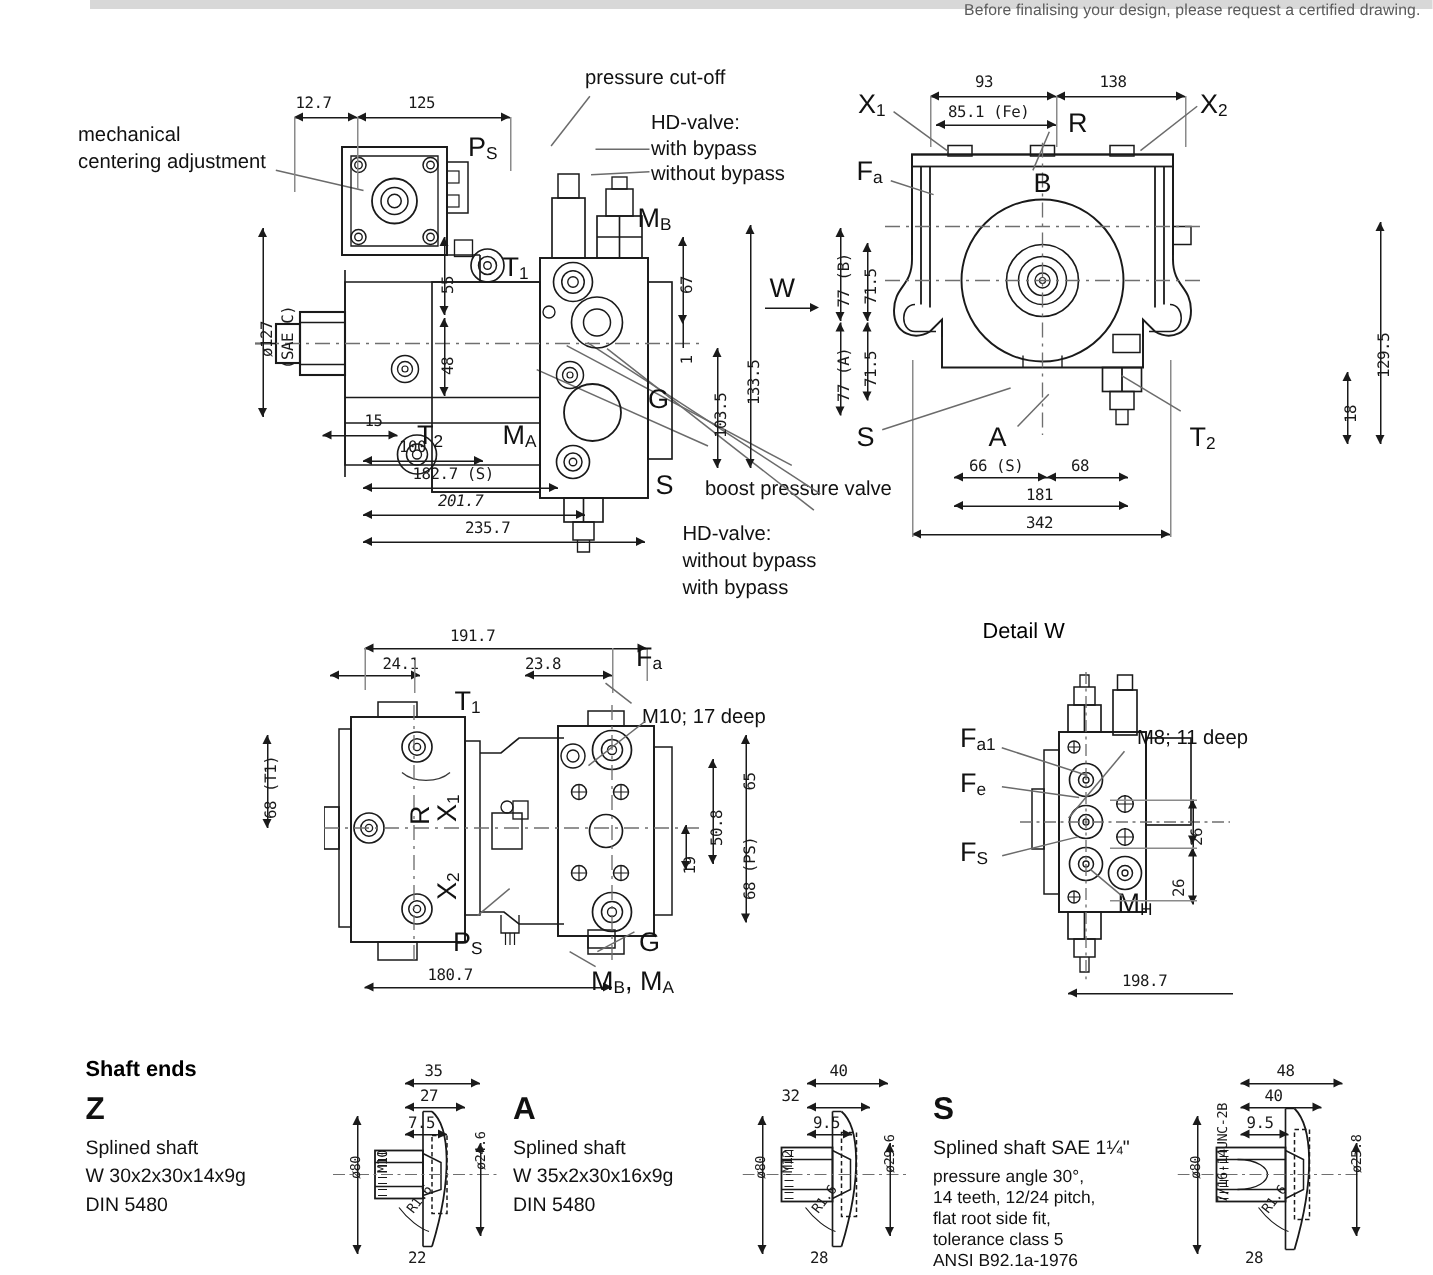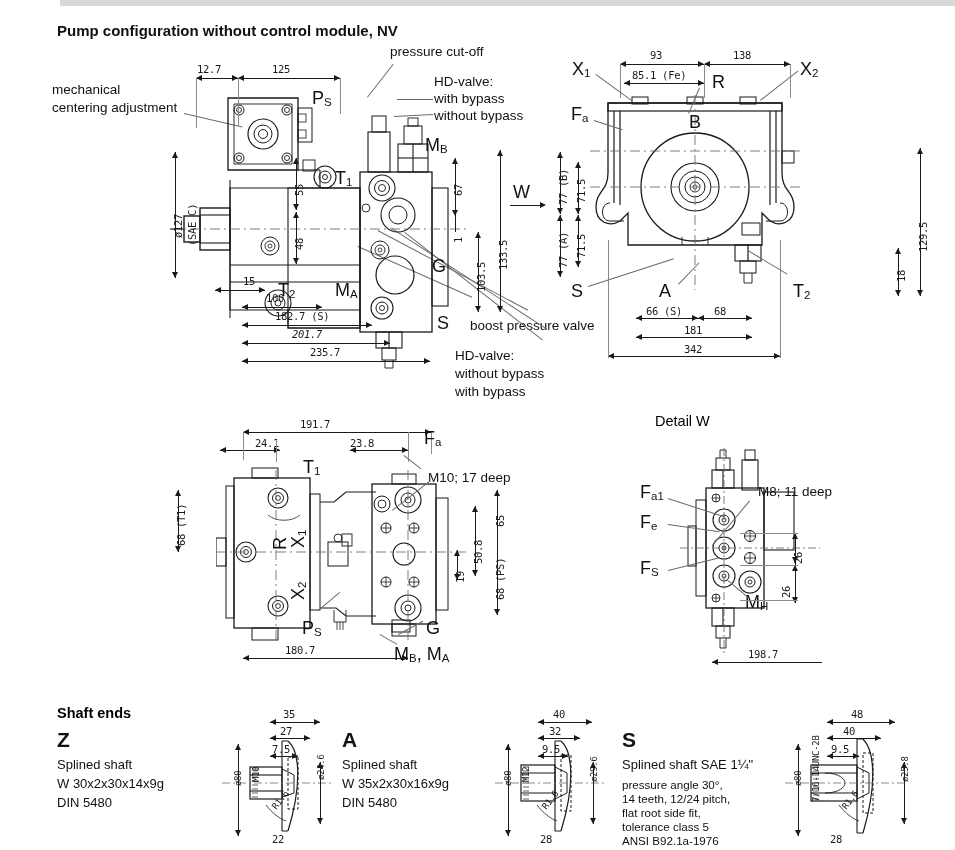--- a/index.html
+++ b/index.html
@@ -53,22 +53,22 @@
 
   svg{display:block;}
   .svgwrap{position:absolute;}
 </style>
 </head>
 <body>
 
 <div class="page">
 
   <div class="topbar"></div>
-
-  <div class="h-title" style="left:57px;top:22px;">Pump configuration without control module, NV</div>
+  <div class="cert-note">Before finalising your design, please request a certified drawing.</div>
+
 
   <div class="anno" style="left:52px;top:82px;">mechanical</div>
   <div class="anno" style="left:52px;top:100px;">centering adjustment</div>
   <div class="diag grey" style="left:184px;top:113px;width:60px;transform:rotate(13deg);"></div>
 
   <div class="anno" style="left:390px;top:44px;">pressure cut-off</div>
   <div class="diag grey" style="left:367px;top:97px;width:42px;transform:rotate(-52deg);"></div>
 
   <div class="anno" style="left:434px;top:74px;">HD-valve:</div>
   <div class="anno" style="left:434px;top:91px;">with bypass</div>
@@ -670,21 +670,21 @@
     </g>
   </svg>
   </div>
   <div class="ln lnh" style="left:538px;top:722px;width:54px;"></div>
   <div class="ah l" style="left:538px;top:719px;"></div>
   <div class="ah r" style="left:586px;top:719px;"></div>
   <div class="dim" style="left:553px;top:708px;">40</div>
   <div class="ln lnh" style="left:538px;top:738px;width:42px;"></div>
   <div class="ah l" style="left:538px;top:735px;"></div>
   <div class="ah r" style="left:574px;top:735px;"></div>
-  <div class="dim" style="left:549px;top:725px;">32</div>
+  <div class="dim" style="left:521px;top:725px;">32</div>
   <div class="ln lnh" style="left:538px;top:756px;width:30px;"></div>
   <div class="ah l" style="left:538px;top:753px;"></div>
   <div class="ah r" style="left:562px;top:753px;"></div>
   <div class="dim" style="left:542px;top:743px;">9.5</div>
   <div class="dim v sm" style="left:521px;top:782px;">M12</div>
   <div class="dim v sm" style="left:503px;top:786px;">ø80</div>
   <div class="ln lnv" style="left:508px;top:744px;height:92px;"></div>
   <div class="ah u" style="left:505px;top:744px;"></div>
   <div class="ah d" style="left:505px;top:830px;"></div>
   <div class="dim v sm" style="left:589px;top:782px;">ø29.6</div>

